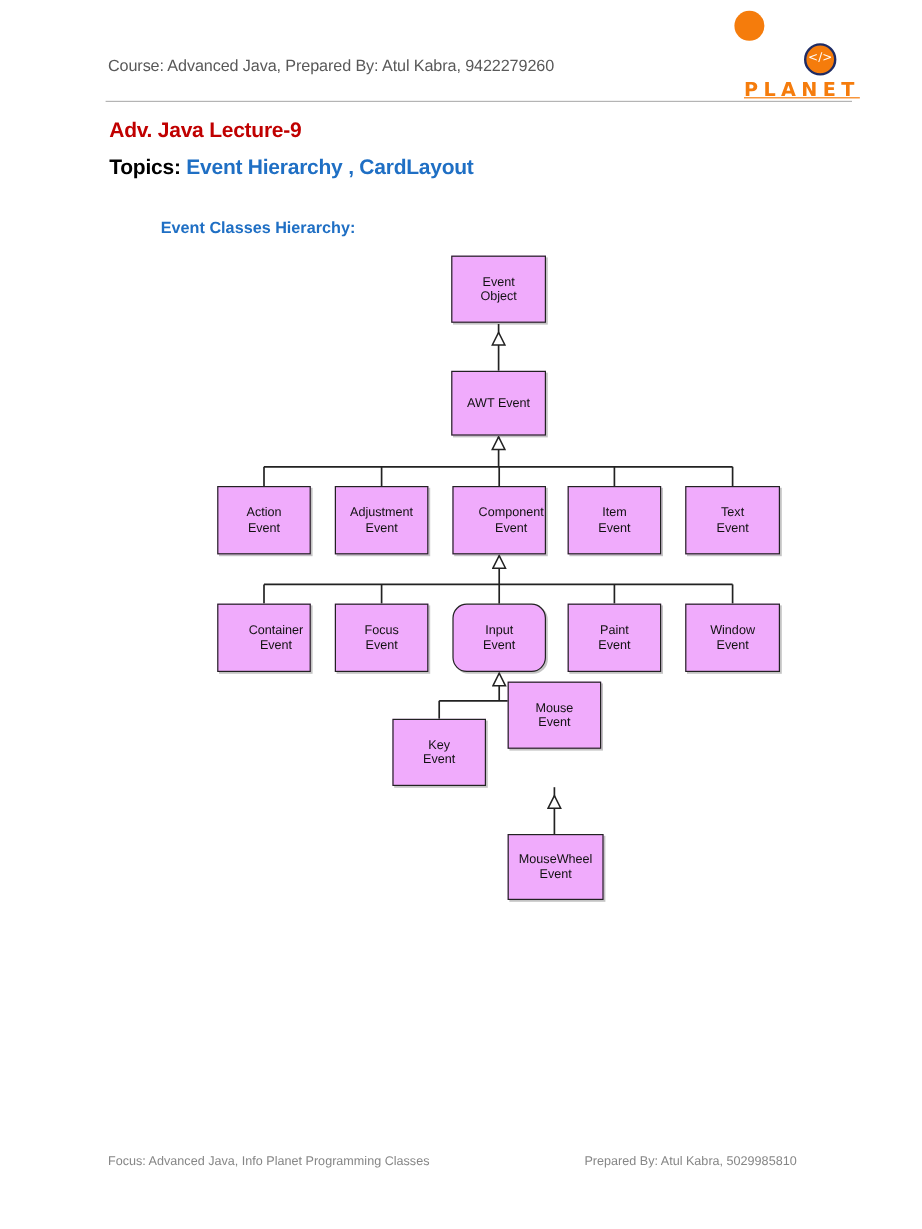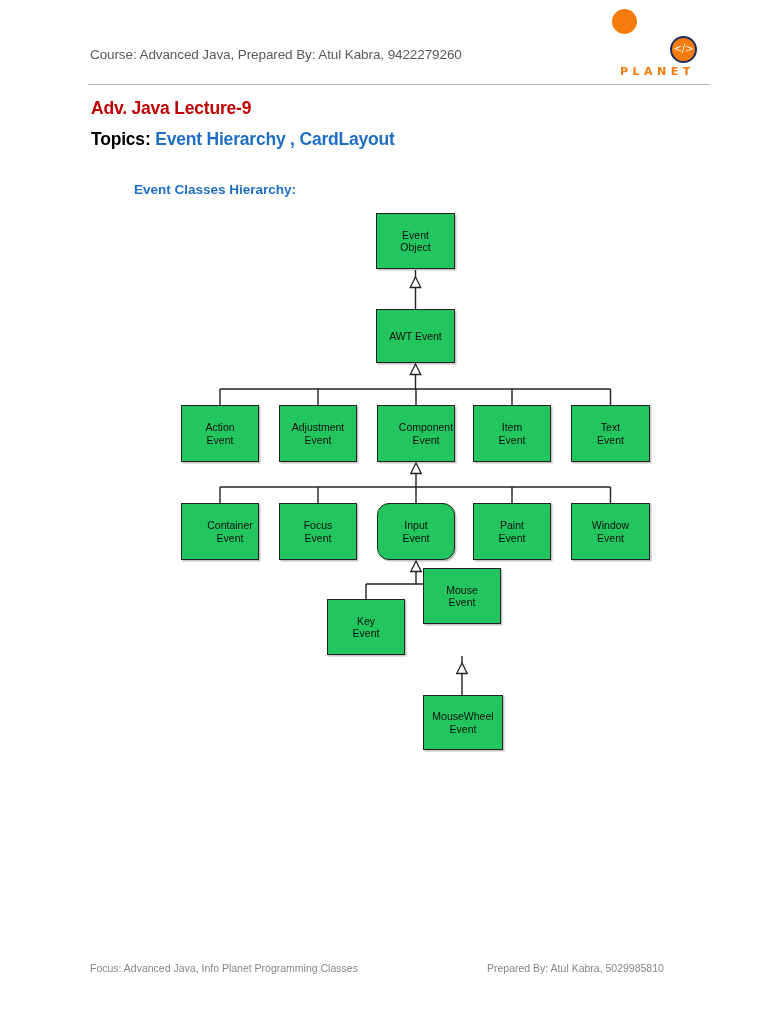--- a/index.html
+++ b/index.html
@@ -88,24 +88,25 @@
     font-family: "DejaVu Sans", sans-serif;
     font-size: 10px;
     color: #ffffff;
     line-height: 16px;
   }
   #logo-planet {
     position: absolute;
     left: 28px;
     top: 57px;
     font-family: "DejaVu Sans", sans-serif;
-    font-size: 11px;
+    font-size: 16px;
     font-weight: bold;
     color: #F57C0C;
     letter-spacing: 4.5px;
+    text-decoration: underline;
   }
 
   
   #lecture-title {
     position: absolute;
     left: 91px;
     top: 98px;
     font-size: 17.5px;
     font-weight: bold;
     color: #C00000;
@@ -138,21 +139,21 @@
     position: absolute;
     left: 0;
     top: 0;
     width: 768px;
     height: 1024px;
     pointer-events: none;
   }
   .node {
     position: absolute;
     border: 1.4px solid #222222;
-    background: #22c55e;
+    background: #f0abfc;
     box-sizing: border-box;
     display: flex;
     align-items: center;
     justify-content: center;
     text-align: center;
     font-family: "Liberation Sans", sans-serif;
     font-size: 10.5px;
     color: #111111;
     line-height: 12.5px;
     box-shadow: 1.5px 1.5px 0 rgba(60,60,60,0.30);

